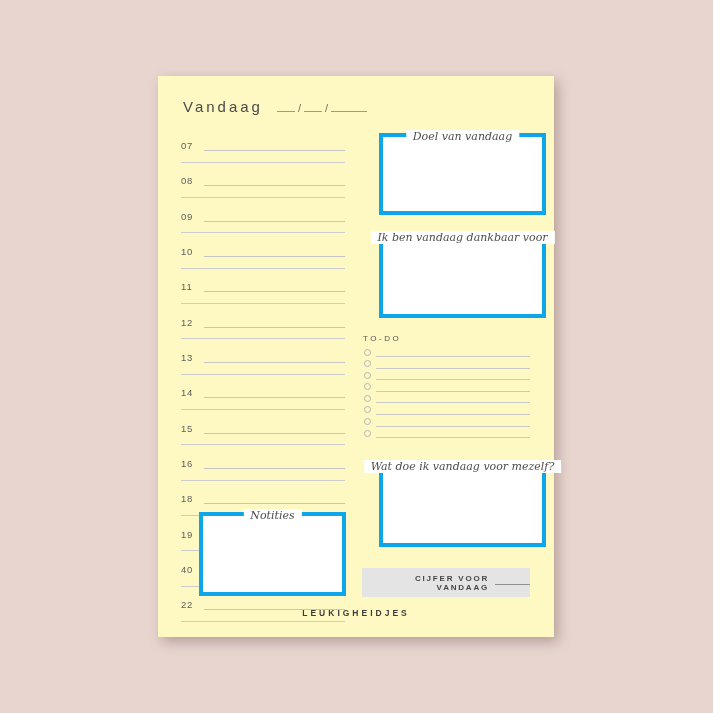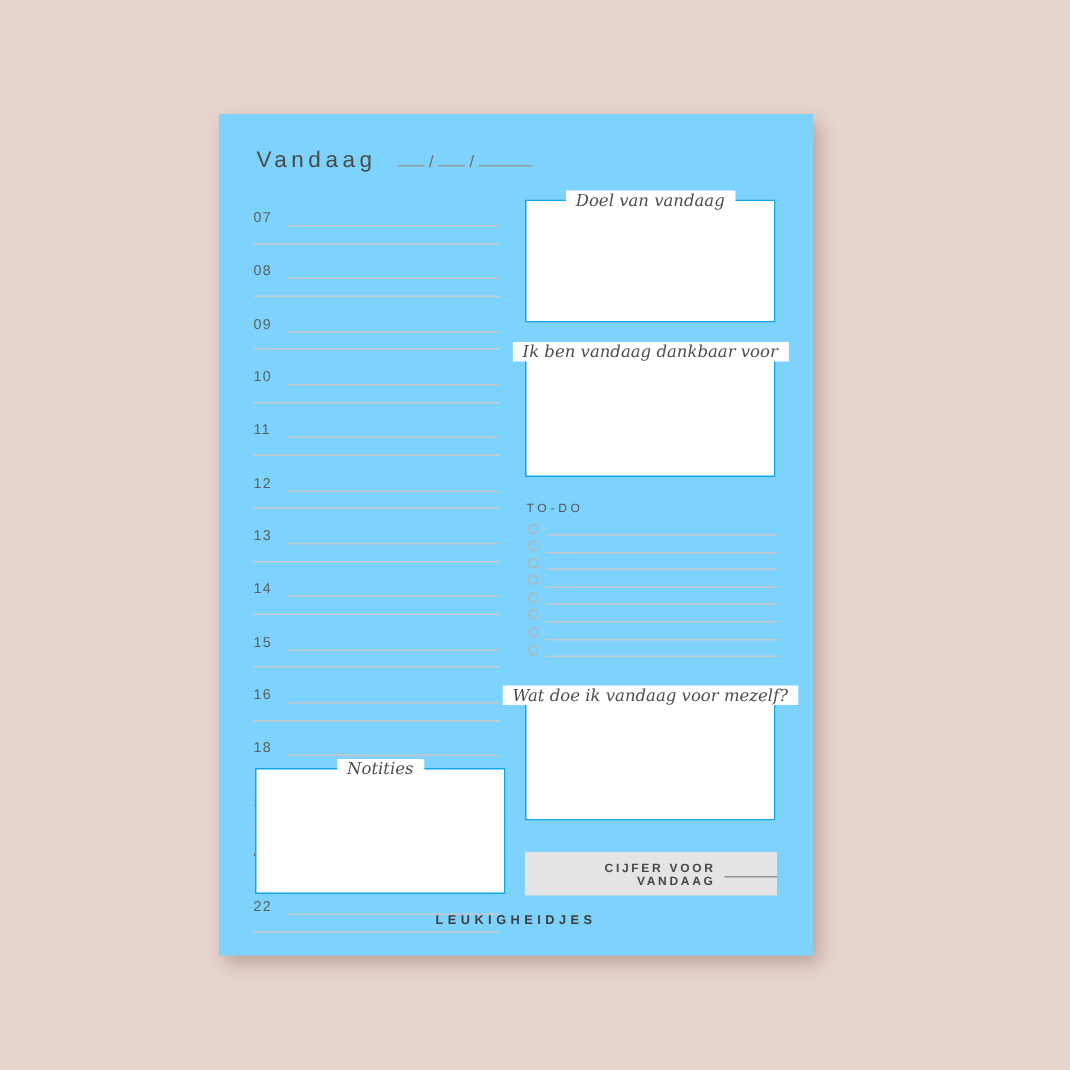--- a/index.html
+++ b/index.html
@@ -4,23 +4,23 @@
 <style>
   * { margin: 0; padding: 0; box-sizing: border-box; }
   html, body { width: 713px; height: 713px; overflow: hidden; }
   body {
     background: #e8d5cf;
     font-family: "Liberation Sans", sans-serif;
     position: relative;
   }
   .page {
     position: absolute;
-    left: 146px; top: 76px;
+    left: 158px; top: 76px;
     width: 396px; height: 561px;
-    background: #7dd3fc;
+    background: #fef9c3;
     box-shadow: 4px 5px 12px rgba(125, 95, 88, 0.45);
   }
 
   
   .header {
     position: absolute;
     left: 25px; top: 22px;
     display: flex;
     align-items: baseline;
   }
@@ -74,39 +74,40 @@
   }
   .half-line {
     position: absolute;
     left: 0; right: 0; top: 20.7px;
     border-bottom: 1px solid #cccccc;
   }
 
   
   .frame-box {
     position: absolute;
-    border: 1px solid #0ea5e9;
+    border: 4px solid #0ea5e9;
     background: #ffffff;
+    margin-left: 17px;
   }
   .frame-box .box-title {
     position: absolute;
     top: -7px; left: 50%;
     transform: translateX(-50%);
     background: #ffffff;
     padding: 0 7px;
     white-space: nowrap;
     font-family: "DejaVu Serif", serif;
     font-style: italic;
     font-size: 11px;
     color: #4d4d4d;
   }
   .box-goal      { left: 204px; top: 57px;  width: 167px; height: 82px; }
   .box-grateful  { left: 204px; top: 158px; width: 167px; height: 84px; padding-left: 12px; }
   .box-selfcare  { left: 204px; top: 387px; width: 167px; height: 84px; }
-  .box-notes     { left: 24px;  top: 436px; width: 167px; height: 84px; }
+  .box-notes     { left: 24px;  top: 436px; width: 147px; height: 84px; }
 
   
   .todo-label {
     position: absolute;
     left: 205px; top: 258px;
     font-size: 8px;
     font-weight: normal;
     letter-spacing: 2.5px;
     color: #555555;
   }

